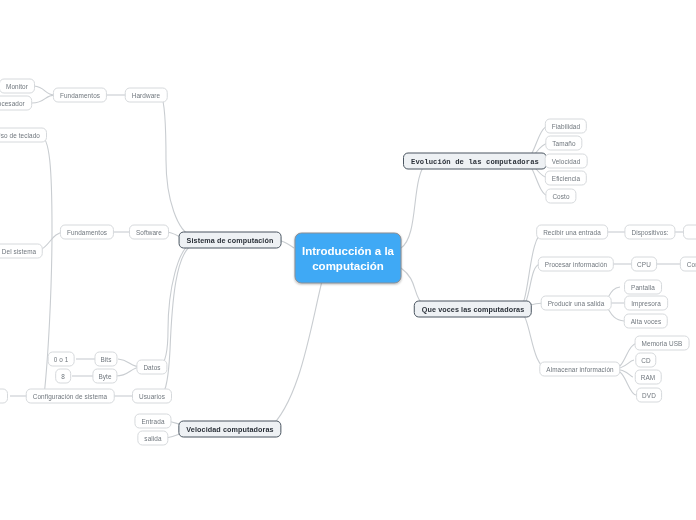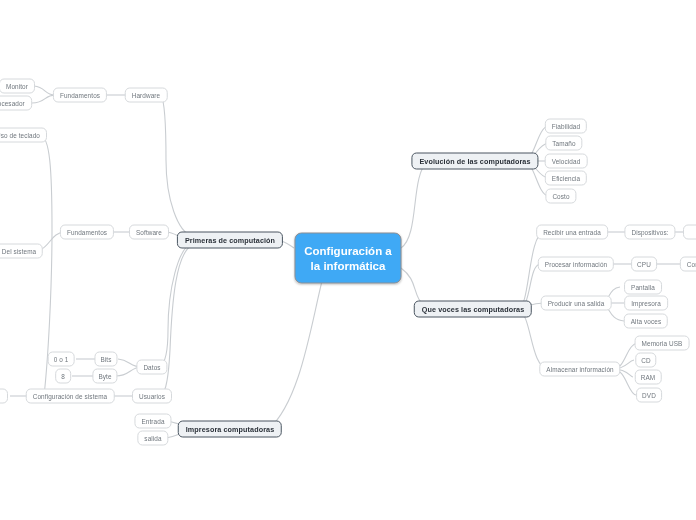--- a/index.html
+++ b/index.html
@@ -150,37 +150,37 @@
 
       <path d="M 28 396 L 10 396"></path>
 
       <path d="M 192 426 C 180 426 176 422 166 421"></path>
       <path d="M 192 431 C 180 432 176 437 166 438"></path>
 
     </g>
   </svg>
 
   <div class="node root" style="left:348px; top:258px;">
-    <span>Configuración a la informática</span>
-  </div>
-
-  <div class="node lvl1" style="left:475px; top:161px;">
+    <span>Introducción a la computación</span>
+  </div>
+
+  <div class="node lvl1" style="left:475px; top:161px;font-family:Liberation Mono, monospace;">
     <span>Evolución de las computadoras</span>
   </div>
 
   <div class="node lvl1" style="left:473px; top:309px;">
     <span>Que voces las computadoras</span>
   </div>
 
   <div class="node lvl1" style="left:230px; top:240px;">
-    <span>Primeras de computación</span>
+    <span>Sistema de computación</span>
   </div>
 
   <div class="node lvl1" style="left:230px; top:429px;">
-    <span>Impresora computadoras</span>
+    <span>Velocidad computadoras</span>
   </div>
 
   <div class="node leaf" style="left:566px; top:126px;">
     <span>Fiabilidad</span>
   </div>
   <div class="node leaf" style="left:564px; top:143px;">
     <span>Tamaño</span>
   </div>
   <div class="node leaf" style="left:566px; top:161px;">
     <span>Velocidad</span>

